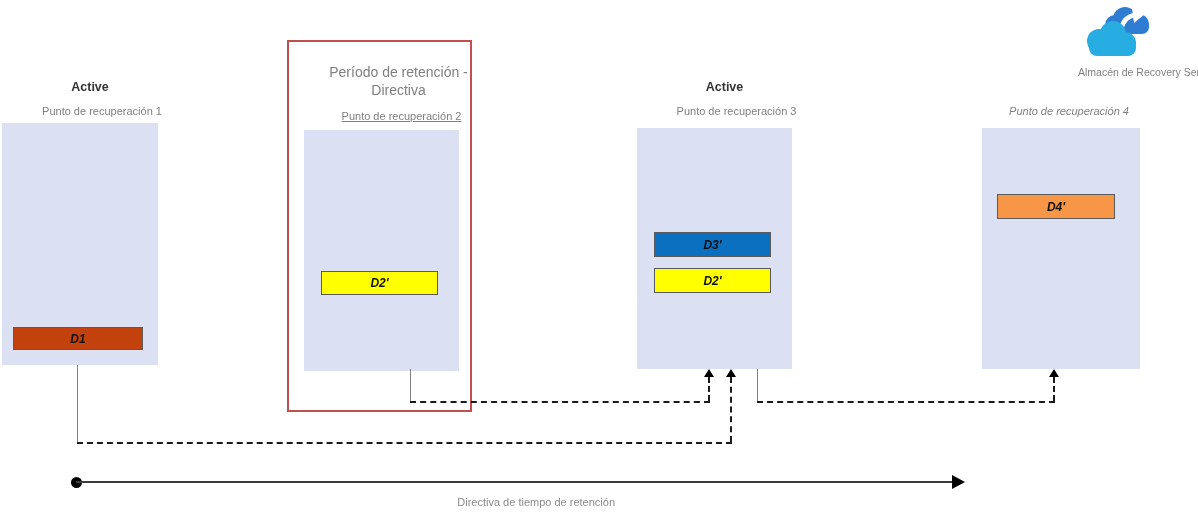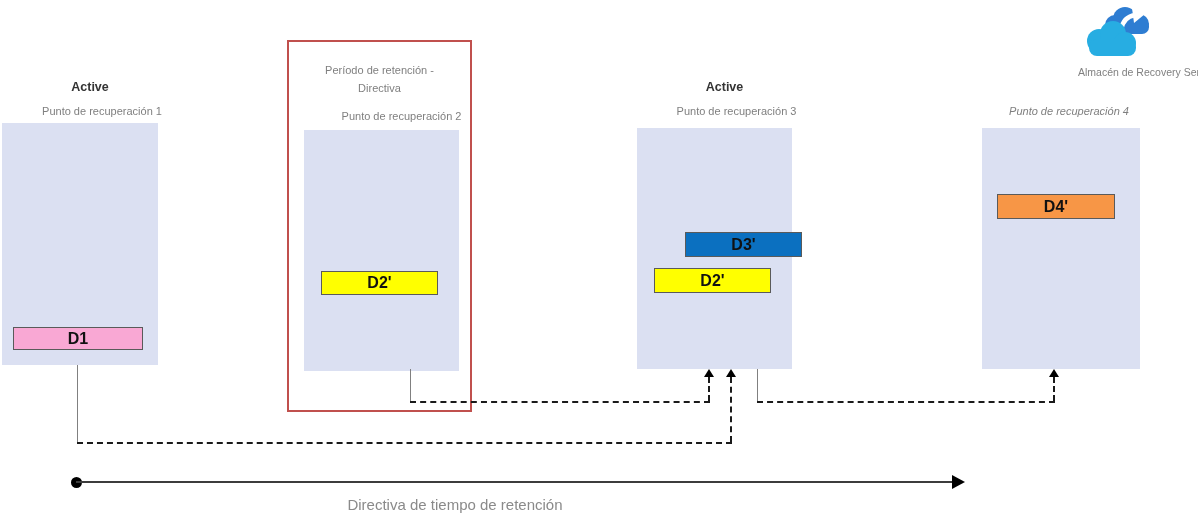--- a/index.html
+++ b/index.html
@@ -9,65 +9,65 @@
   }
   .abs{position:absolute;}
   .col{position:absolute;}
   .status{position:absolute;width:100%;text-align:center;font-size:12.5px;font-weight:bold;color:#333;margin-left:10px;}
   .plabel{position:absolute;width:100%;text-align:center;font-size:11px;color:#7f7f7f;white-space:nowrap;}
   .shift{transform:translateX(22px);}
   .shift-sm{transform:translateX(8px);}
   .rbox{position:absolute;background:#dbe0f2;}
   .bar{
     position:absolute;display:flex;align-items:center;justify-content:center;
-    font-size:16px;font-weight:bold;color:#111;border:1.5px solid #5a5a5a;box-sizing:border-box;
+    font-size:12px;font-weight:bold;color:#111;border:1.5px solid #5a5a5a;box-sizing:border-box;font-style:italic;
   }
   .expired-frame{position:absolute;border:2px solid #c0504d;box-sizing:border-box;}
-  .exp-title{position:absolute;width:100%;text-align:center;font-size:11px;color:#7f7f7f;white-space:nowrap;}
+  .exp-title{position:absolute;width:100%;text-align:center;font-size:14px;color:#7f7f7f;white-space:nowrap;padding-left:19px;}
   .solid-v{position:absolute;width:0;border-left:1px solid #808080;}
   .dash-h{position:absolute;height:0;border-top:2px dashed #1a1a1a;}
   .dash-v{position:absolute;width:0;border-left:2px dashed #1a1a1a;}
   .arrow-up{
     position:absolute;width:0;height:0;
     border-left:5px solid transparent;border-right:5px solid transparent;border-bottom:8px solid #000;
   }
   .timeline-line{position:absolute;height:0;border-top:2.5px solid #3c3c3c;}
   .timeline-dot{position:absolute;width:11px;height:11px;border-radius:50%;background:#000;}
   .timeline-arrow{
     position:absolute;width:0;height:0;
     border-top:7px solid transparent;border-bottom:7px solid transparent;border-left:13px solid #000;
   }
-  .timeline-label{position:absolute;width:320px;text-align:center;font-size:15px;color:#8a8a8a;}
+  .timeline-label{position:absolute;width:320px;text-align:right;font-size:11px;color:#8a8a8a;}
   .vault-label{position:absolute;font-size:10.5px;color:#808080;white-space:nowrap;}
 </style>
 </head>
 <body>
 
 <div class="canvas">
 
   <div class="col" style="left:0;top:0;width:160px;height:365px;">
     <div class="status" style="top:80px;">Active</div>
     <div class="plabel shift" style="top:105px;">Punto de recuperación 1</div>
     <div class="rbox" style="left: 2px; top: 123px; width: 156px; height: 242px; background-color: rgb(219, 224, 242);"></div>
-    <div class="bar" style="left: 13px; top: 327px; width: 130px; height: 23px; background-color: #f9a8d4;">D1</div>
+    <div class="bar" style="left: 13px; top: 327px; width: 130px; height: 23px; background-color: #c2410c;">D1</div>
   </div>
 
   <div class="col expired-frame" style="left: 287px; top: 40px; width: 185px; height: 372px; border-color: rgb(192, 80, 77);">
     <div class="exp-title" style="top:22px;">Período de retención -</div>
     <div class="exp-title" style="top:40px;">Directiva</div>
-    <div class="plabel shift" style="top:68px;">Punto de recuperación 2</div>
+    <div class="plabel shift" style="top:68px;text-decoration:underline;">Punto de recuperación 2</div>
     <div class="rbox" style="left: 15px; top: 88px; width: 155px; height: 241px; background-color: rgb(219, 224, 242);"></div>
     <div class="bar" style="left: 32px; top: 229px; width: 117px; height: 24px; background-color: rgb(255, 255, 0);">D2'</div>
   </div>
 
   <div class="col" style="left:637px;top:0;width:155px;height:369px;">
     <div class="status" style="top:80px;">Active</div>
     <div class="plabel shift" style="top:105px;">Punto de recuperación 3</div>
     <div class="rbox" style="left: 0px; top: 128px; width: 155px; height: 241px; background-color: rgb(219, 224, 242);"></div>
-    <div class="bar" style="left: 17px; top: 232px; width: 117px; height: 25px; background-color: rgb(11, 112, 192); margin-left: 31px;">D3'</div>
+    <div class="bar" style="left: 17px; top: 232px; width: 117px; height: 25px; background-color: rgb(11, 112, 192);">D3'</div>
     <div class="bar" style="left: 17px; top: 268px; width: 117px; height: 25px; background-color: rgb(255, 255, 0);">D2'</div>
   </div>
 
   <div class="col" style="left:982px;top:0;width:158px;height:369px;">
     <div class="plabel shift-sm" style="top:105px;font-style:italic;">Punto de recuperación 4</div>
     <div class="rbox" style="left: 0px; top: 128px; width: 158px; height: 241px; background-color: rgb(219, 224, 242);"></div>
     <div class="bar" style="left: 15px; top: 194px; width: 118px; height: 25px; background-color: rgb(247, 150, 70);">D4'</div>
   </div>
 
   <div class="solid-v" style="left:77px;top:365px;height:78px;"></div>

